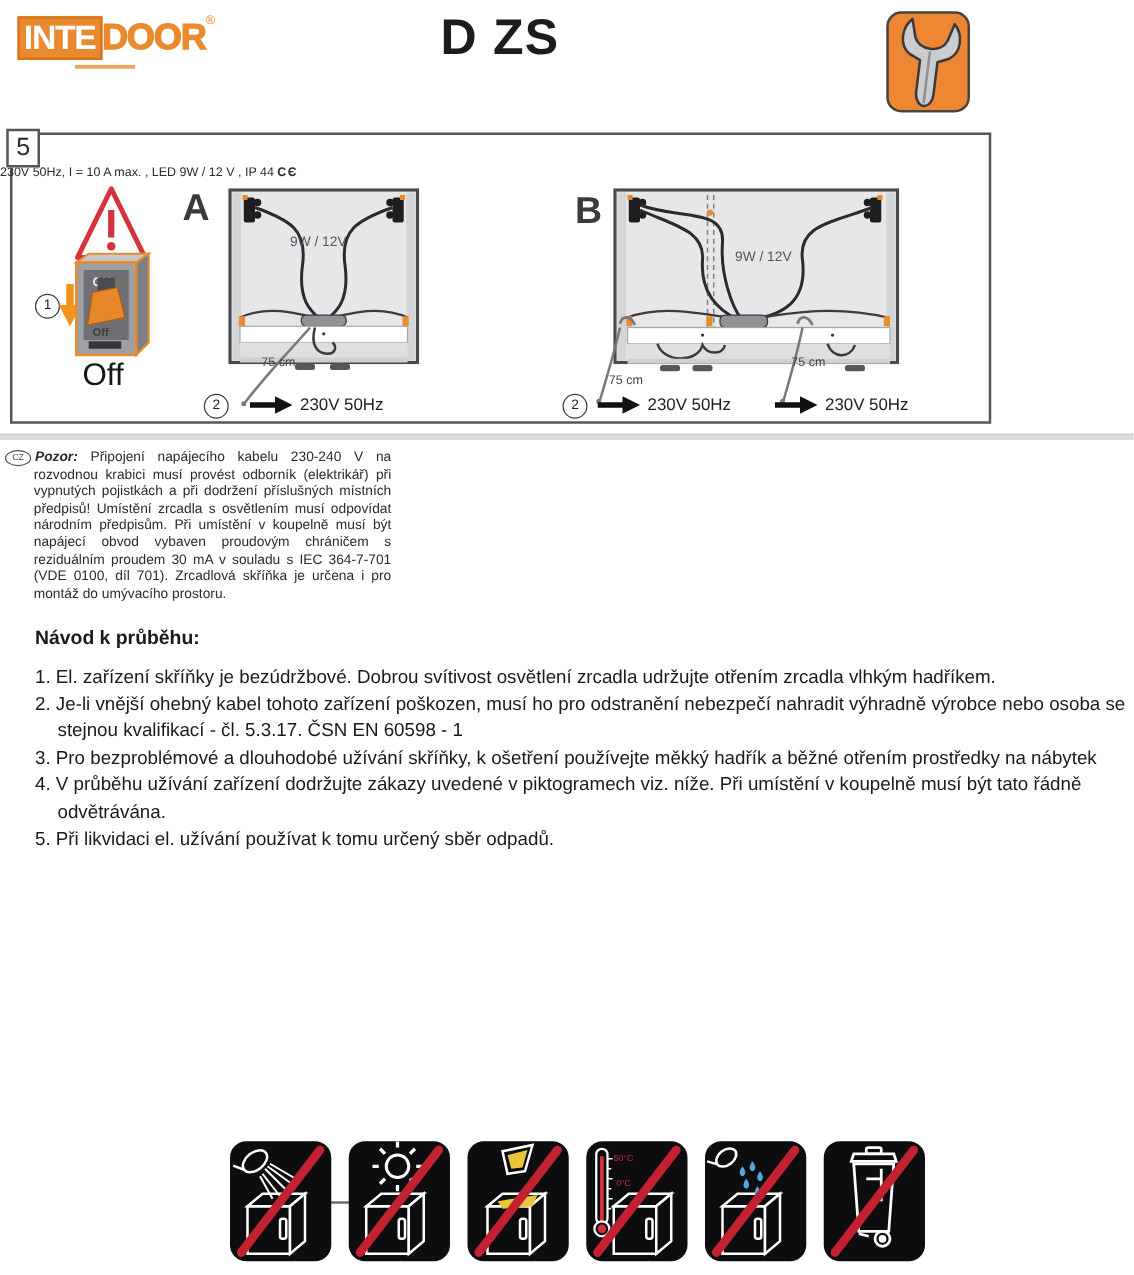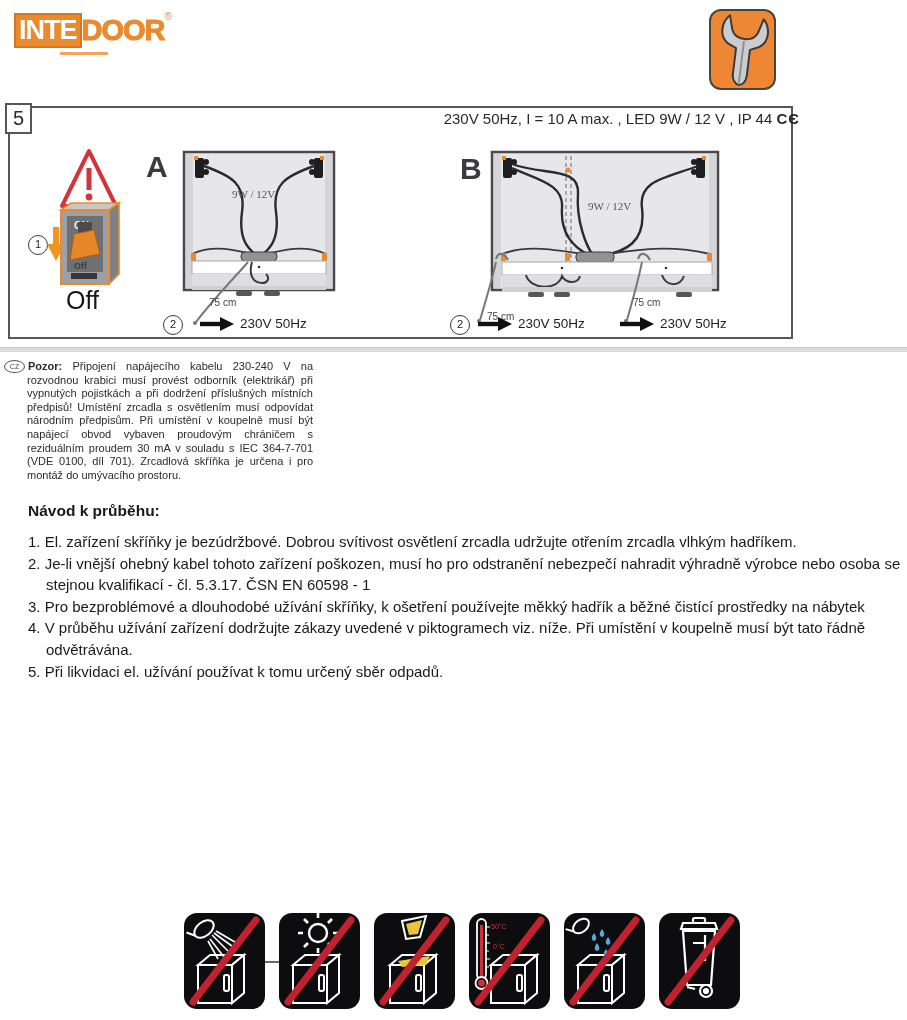--- a/index.html
+++ b/index.html
@@ -18,38 +18,38 @@
   .logo-rule { left:60px; top:52px; width:48px; height:3px; background:#F0A45F; }
   .doc-title { left:300px; top:8px; width:200px; text-align:center; font-size:40px; font-weight:bold;
                color:#1C1C1E; letter-spacing:1px; }
   .tool-badge { left:709px; top:9px; width:67px; height:81px; background:#EE8734;
                 border:2px solid #4A443E; border-radius:12px; }
 
   
   .frame { left:8px; top:106px; width:785px; height:233px; border:2px solid #55565A; background:#fff; }
   .step-tab { left:5px; top:103px; width:27px; height:31px; background:#fff; border:2px solid #55565A;
               font-size:20px; text-align:center; line-height:27px; color:#2A2A2C; z-index:3; }
-  .spec-line { left:0; top:110px; width:800px; text-align:right; font-size:15px; color:#2A2A2C; }
+  .spec-line { left:0; top:133px; width:800px; text-align:left; font-size:10px; color:#2A2A2C; }
   .ce { letter-spacing:1px; font-weight:bold; }
   .variant-label { font-size:30px; font-weight:bold; color:#3B3B3D; }
-  .lamp-label { font-size:11px; color:#55565A;font-family:Liberation Serif, serif; }
-  .len-label { font-size:10px; color:#444;margin-top:12px; }
+  .lamp-label { font-size:11px; color:#55565A; }
+  .len-label { font-size:10px; color:#444; }
   .supply-label { font-size:13.5px; color:#1E1E20; }
   .circ-num { width:20px; height:20px; border:1.6px solid #3A3A3C; border-radius:50%; background:#fff;
               font-size:11px; text-align:center; line-height:17px; color:#222; }
   .off-caption { font-size:25px; color:#161618; }
   .sep-band { left:0; top:347px; width:907px; height:5px; background:#DCDCDE; border-top:1px solid #C9C9CB; }
 
   
   .pozor { left:4px; top:360px; width:309px; font-size:11px; line-height:13.6px; text-align:justify;
            padding-left:23px; text-indent:-23px; color:#2B2B2D; }
   .lang-oval { display:inline-block; width:21px; height:13px; border:1.2px solid #555; border-radius:50%;
                font-size:7px; line-height:11px; text-align:center; color:#444; text-indent:0;
                vertical-align:1px; margin-right:3px; }
-  .pozor b { font-weight:bold; }
+  .pozor b { font-weight:bold;font-style:italic; }
 
   
   .maint-head { left:28px; top:502px; font-size:15.5px; font-weight:bold; color:#1A1A1C; }
   .maint-list { left:28px; top:531px; width:884px; font-size:15px; line-height:21.6px; color:#1A1A1C; }
   .maint-item { padding-left:18px; text-indent:-18px; }
 
   
   .picto-row { left:184px; top:913px; display:flex; gap:14px; }
   .picto { width:81px; height:96px; background:#0D0D0F; border-radius:13px; overflow:hidden; }
   .picto-link { left:264px; top:961px; width:22px; height:1.5px; background:#6A6A6C; }
@@ -60,20 +60,21 @@
 </head>
 <body>
 
 <div class="page">
 
   <div class="abs logo">
     <span class="logo-inte">INTE</span><span class="logo-door">DOOR</span><span class="logo-reg">®</span>
   </div>
   <div class="abs logo-rule"></div>
 
+  <div class="abs doc-title">D ZS</div>
 
   <div class="abs tool-badge">
     <svg width="63" height="77" viewBox="0 0 63 77">
       <g transform="rotate(7 32 38)">
         <path d="M15,6 C7,14 7,28 16,34 L25,38 L25,64 C25,70 29,74 32,74 C36,74 39,70 39,64 L39,38 L48,34 C57,28 57,14 49,6 L45,20 C43,25 38,28 32,28 C26,28 21,25 19,20 Z" fill="#CBCCCE" stroke="#3A3A3C" stroke-width="2" stroke-linejoin="round"></path>
         <path d="M32,30 L32,72" stroke="#8E9093" stroke-width="2"></path>
       </g>
     </svg>
   </div>
 
@@ -246,21 +247,21 @@
 
   <p class="abs pozor">
     <span class="lang-oval">CZ</span><b>Pozor:</b>
     <span>Připojení napájecího kabelu 230-240 V na rozvodnou krabici musí provést odborník (elektrikář) při vypnutých pojistkách a při dodržení příslušných místních předpisů! Umístění zrcadla s osvětlením musí odpovídat národním předpisům. Při umístění v koupelně musí být napájecí obvod vybaven proudovým chráničem s reziduálním proudem 30 mA v souladu s IEC 364-7-701 (VDE 0100, díl 701). Zrcadlová skříňka je určena i pro montáž do umývacího prostoru.</span>
   </p>
 
   <div class="abs maint-head">Návod k průběhu:</div>
   <div class="abs maint-list">
     <div class="maint-item"><span>1.</span> <span>El. zařízení skříňky je bezúdržbové. Dobrou svítivost osvětlení zrcadla udržujte otřením zrcadla vlhkým hadříkem.</span></div>
     <div class="maint-item"><span>2.</span> <span>Je-li vnější ohebný kabel tohoto zařízení poškozen, musí ho pro odstranění nebezpečí nahradit výhradně výrobce nebo osoba se stejnou kvalifikací - čl. 5.3.17. ČSN EN 60598 - 1</span></div>
-    <div class="maint-item"><span>3.</span> <span>Pro bezproblémové a dlouhodobé užívání skříňky, k ošetření používejte měkký hadřík a běžné čistící prostředky na nábytek</span></div>
+    <div class="maint-item"><span>3.</span> <span>Pro bezproblémové a dlouhodobé užívání skříňky, k ošetření používejte měkký hadřík a běžné otřením prostředky na nábytek</span></div>
     <div class="maint-item"><span>4.</span> <span>V průběhu užívání zařízení dodržujte zákazy uvedené v piktogramech viz. níže. Při umístění v koupelně musí být tato řádně odvětrávána.</span></div>
     <div class="maint-item"><span>5.</span> <span>Při likvidaci el. užívání používat k tomu určený sběr odpadů.</span></div>
   </div>
 
   <div class="abs picto-link"></div>
   <div class="abs picto-row">
 
     <div class="picto">
       <svg width="81" height="96" viewBox="0 0 81 96">
         <g stroke="#fff" stroke-width="2" fill="#0D0D0F">

